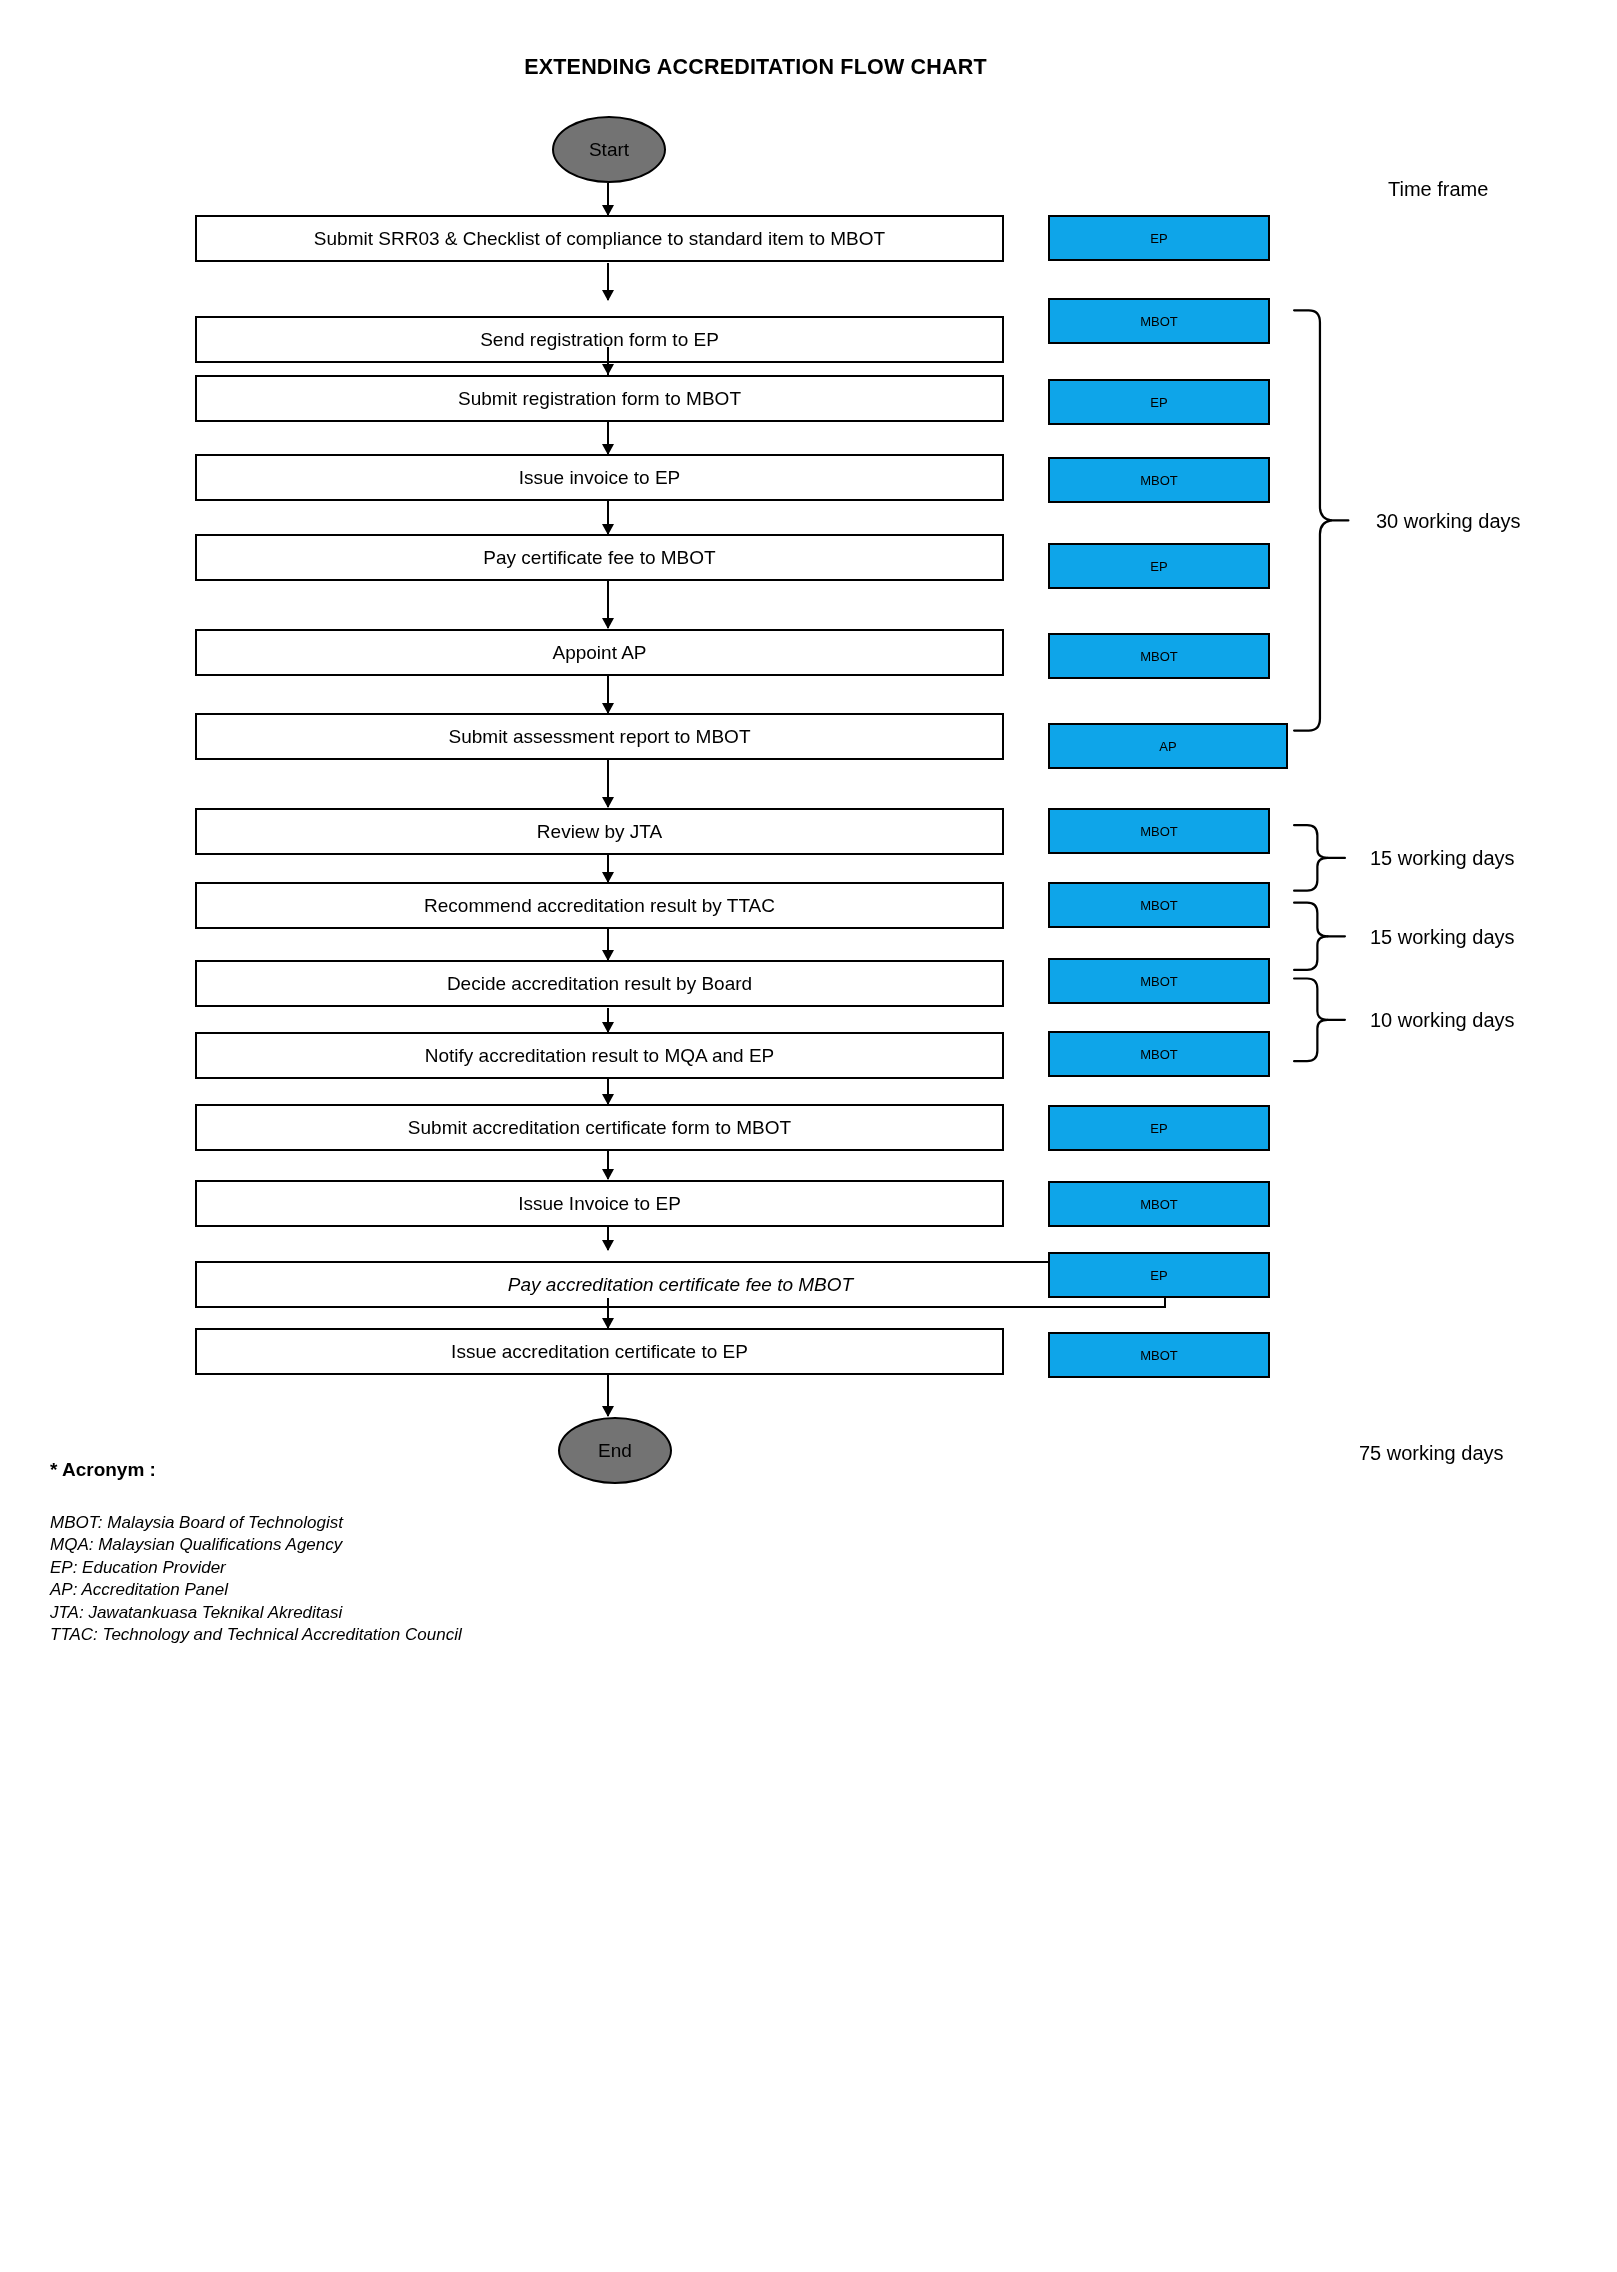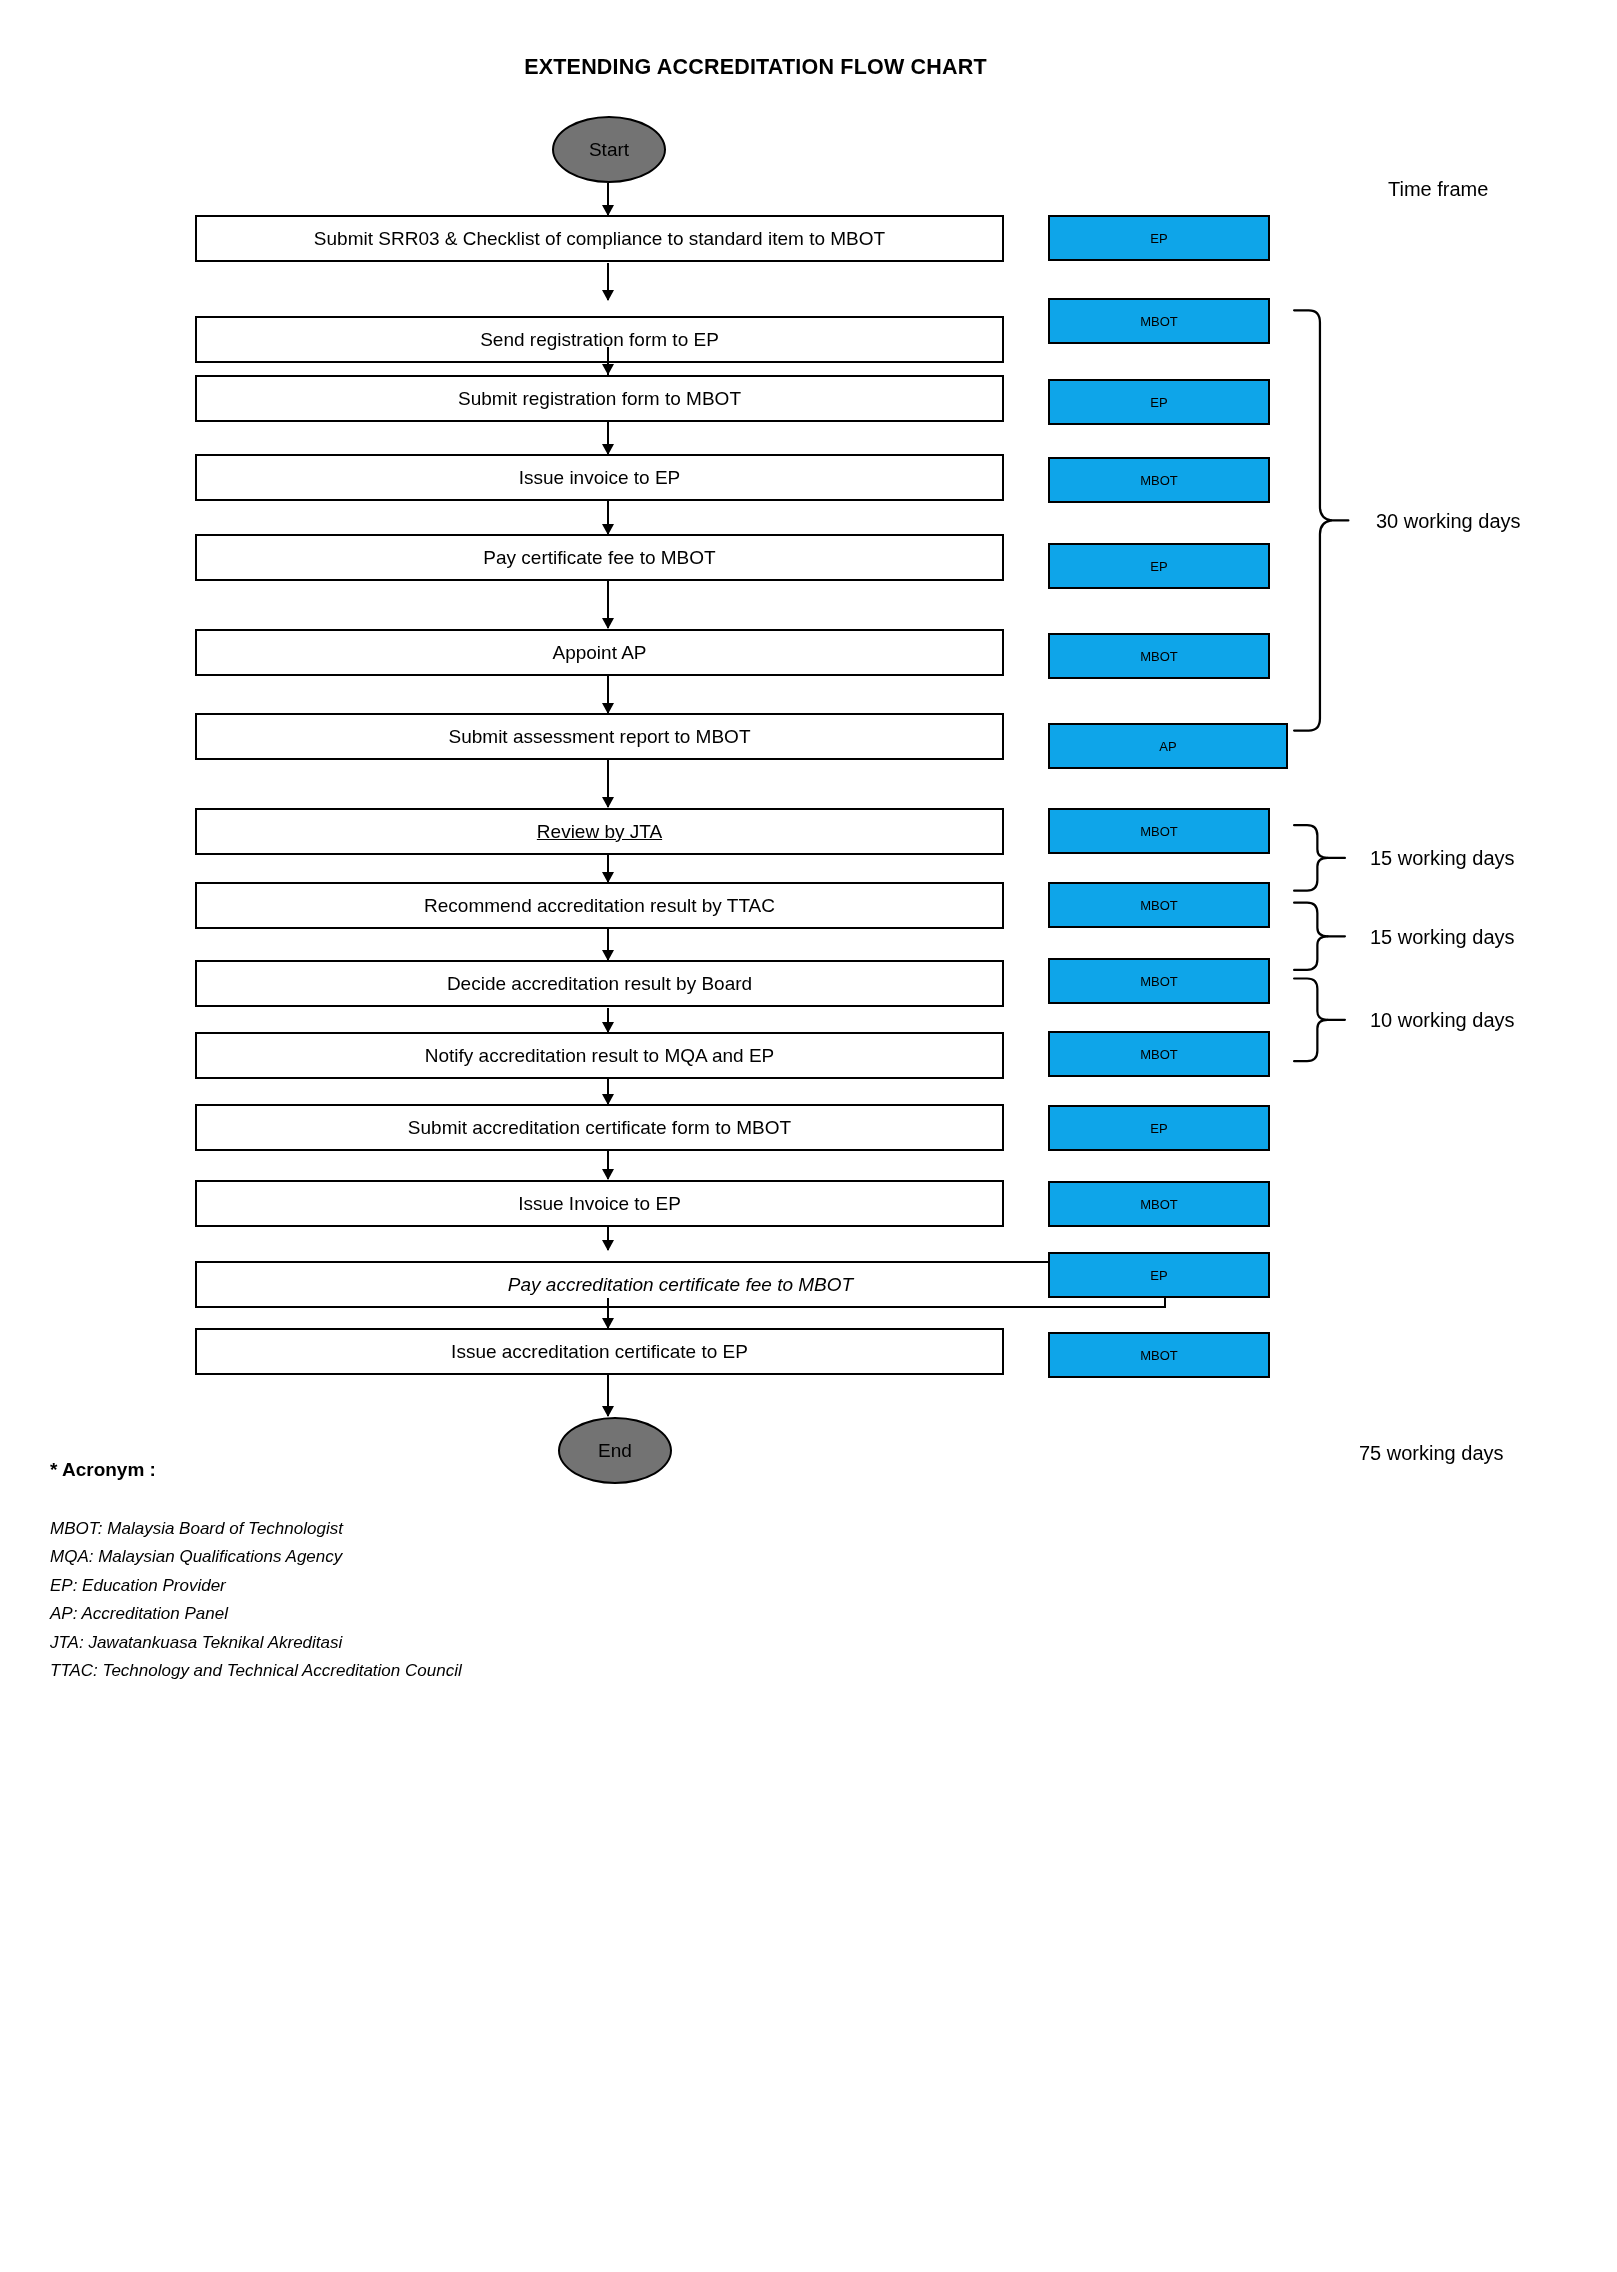--- a/index.html
+++ b/index.html
@@ -130,21 +130,21 @@
     font-weight: bold;
   }
   .legend-list {
     position: absolute;
     left: 50px;
     top: 1512px;
     font-size: 17px;
     font-style: italic;
     line-height: 22.4px;
   }
-  .legend-item { display: block; white-space: nowrap; margin-top: 6px; }
+  .legend-item { display: block; white-space: nowrap; }
 </style>
 </head>
 <body>
 
 <div id="chart-root">
 
   <div class="chart-title">EXTENDING ACCREDITATION FLOW CHART</div>
 
   <div class="terminator" id="start-node" style="left:552px; top:116px; width:114px; height:67px;">
     <span>Start</span>
@@ -195,21 +195,21 @@
         <span>MBOT</span>
       </div>
       <div class="arrow" style="left: 607px; top: 676px; height: 37px;"></div>
       <div class="process-box" style="left: 195px; top: 713px; width: 809px; height: 47px;">
         <span>Submit assessment report to MBOT</span>
       </div>
       <div class="actor-box" style="left: 1048px; top: 723px; width: 240px; height: 46px;">
         <span>AP</span>
       </div>
       <div class="arrow" style="left: 607px; top: 760px; height: 47px;"></div>
-      <div class="process-box" style="left: 195px; top: 808px; width: 809px; height: 47px; text-decoration: underline;">
+      <div class="process-box" style="left: 195px; top: 808px; width: 809px; height: 47px;">
         <span>Review by JTA</span>
       </div>
       <div class="actor-box" style="left: 1048px; top: 808px; width: 222px; height: 46px;">
         <span>MBOT</span>
       </div>
       <div class="arrow" style="left: 607px; top: 855px; height: 27px;"></div>
       <div class="process-box" style="left: 195px; top: 882px; width: 809px; height: 47px;">
         <span>Recommend accreditation result by TTAC</span>
       </div>
       <div class="actor-box" style="left: 1048px; top: 882px; width: 222px; height: 46px;">

